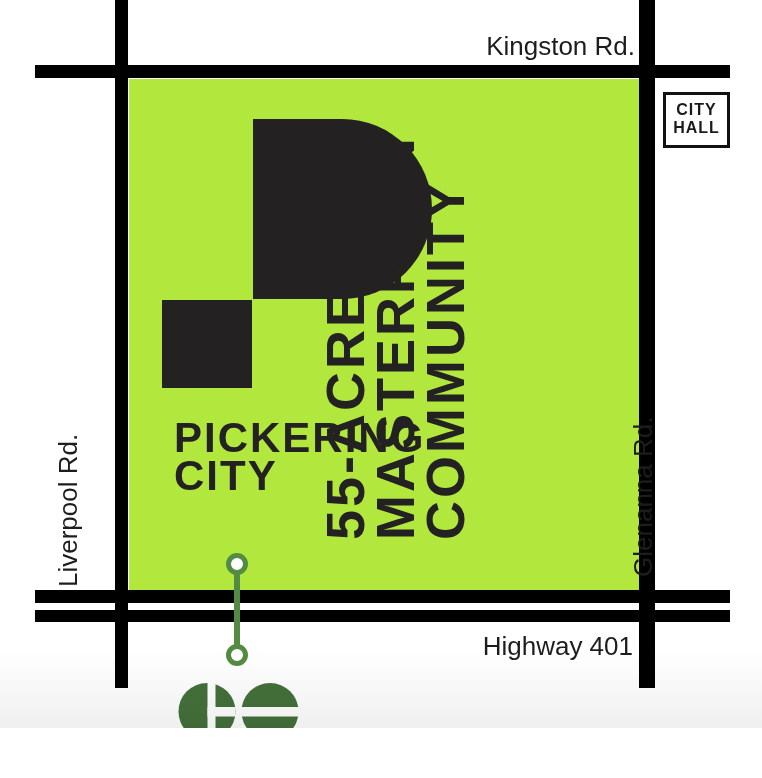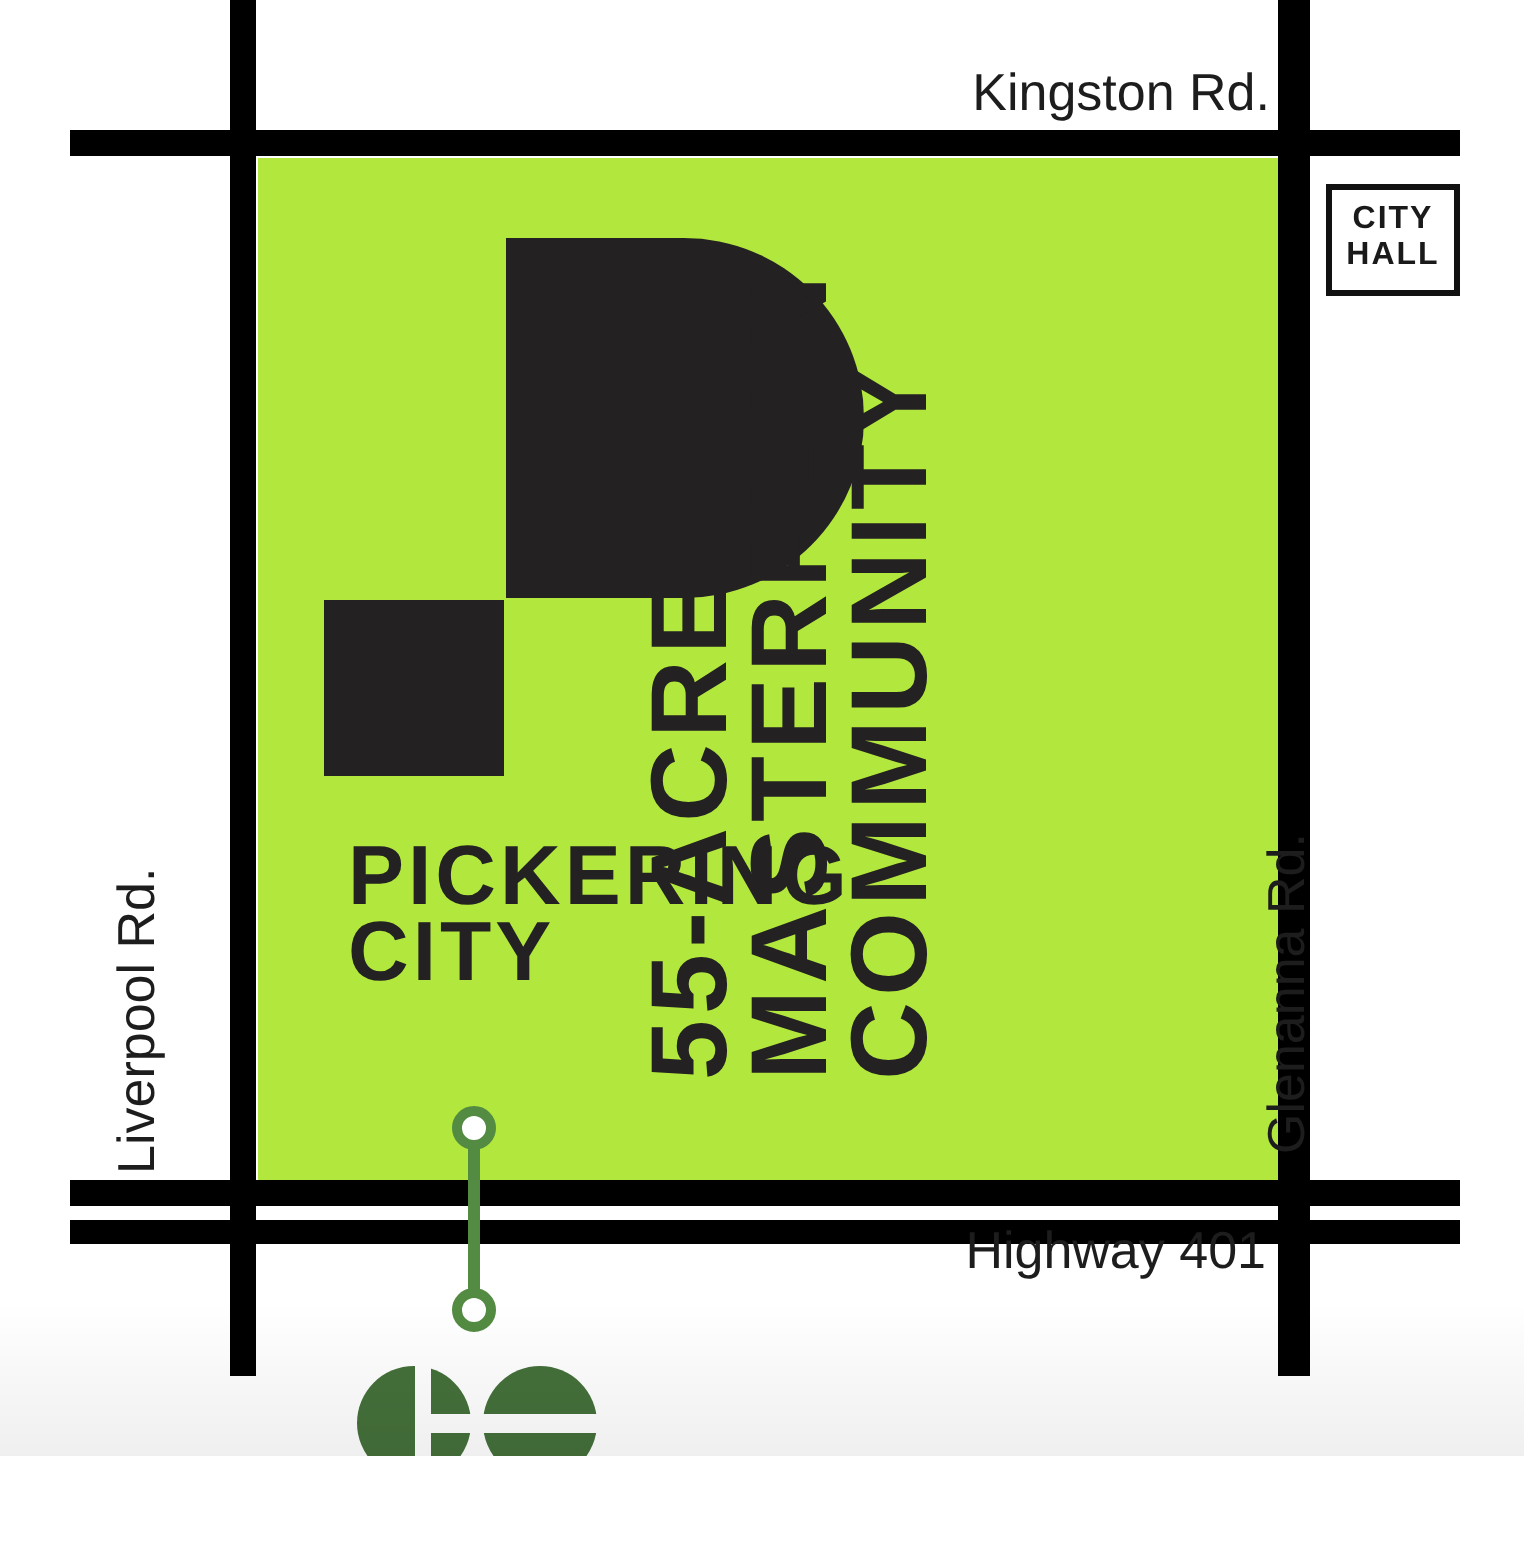--- a/index.html
+++ b/index.html
@@ -16,21 +16,21 @@
   
   .road{background:var(--road,#000);z-index:3;}
   .road-kingston{left:35px;top:65px;width:695px;height:13px;}
   .road-hwy-a{left:35px;top:590px;width:695px;height:13px;}
   .road-hwy-b{left:35px;top:610px;width:695px;height:12px;}
   .road-west{left:115px;top:0;width:13px;height:688px;}
   .road-east{left:639px;top:0;width:16px;height:688px;}
   
   .road-label{font-size:26px;line-height:30px;color:#1d1d1d;white-space:nowrap;z-index:4;}
   .lbl-kingston{right:127px;top:31px;}
-  .lbl-highway{right:129px;top:610px;}
+  .lbl-highway{right:129px;top:631px;}
   .rot{transform:rotate(-90deg);transform-origin:0 100%;}
   .lbl-liverpool{left:82px;top:559px;width:165px;height:28px;line-height:28px;}
   .lbl-glenanna{left:657px;top:549px;width:155px;height:28px;line-height:28px;}
   .site-name{left:174px;top:419px;z-index:2;font-weight:700;font-size:42px;line-height:38px;
              letter-spacing:2px;color:var(--ink,#242122);white-space:nowrap;}
   .site-tagline{left:470px;top:390px;width:440px;height:150px;z-index:2;font-weight:700;
                 font-size:54px;line-height:50px;letter-spacing:3px;color:var(--ink,#242122);
                 white-space:nowrap;}
   
   .city-hall{left:663px;top:92px;width:67px;height:56px;border:3px solid #111;background:#fff;

